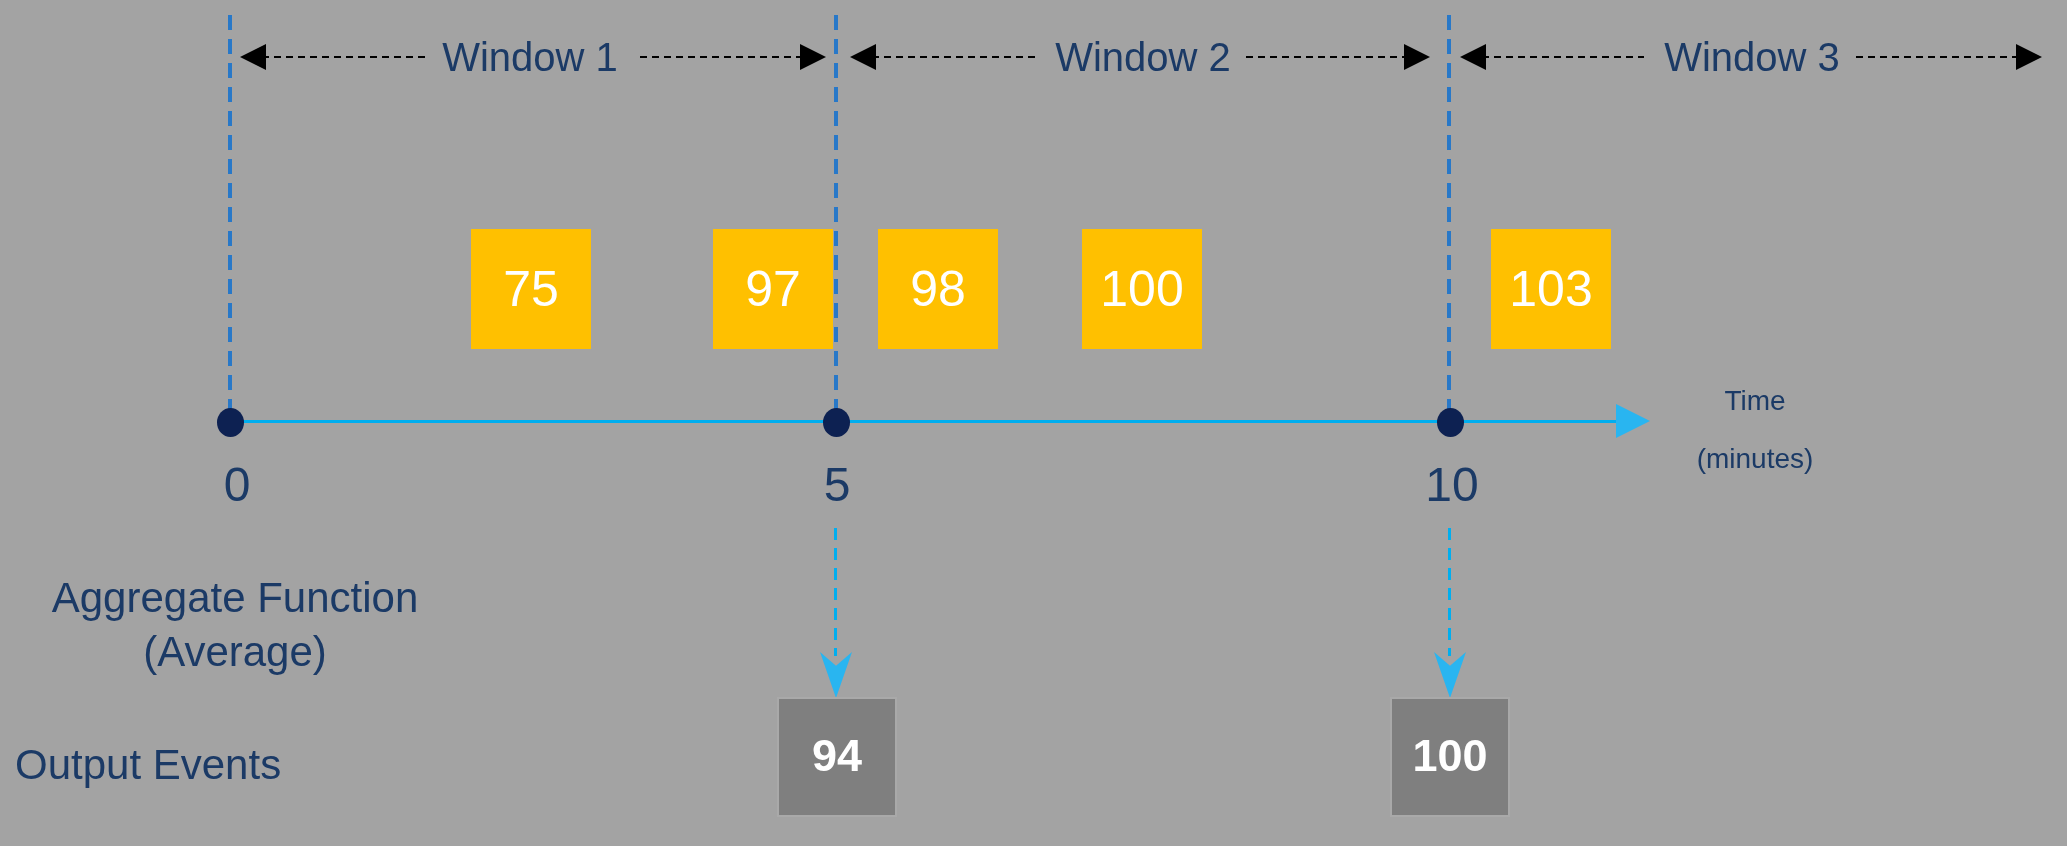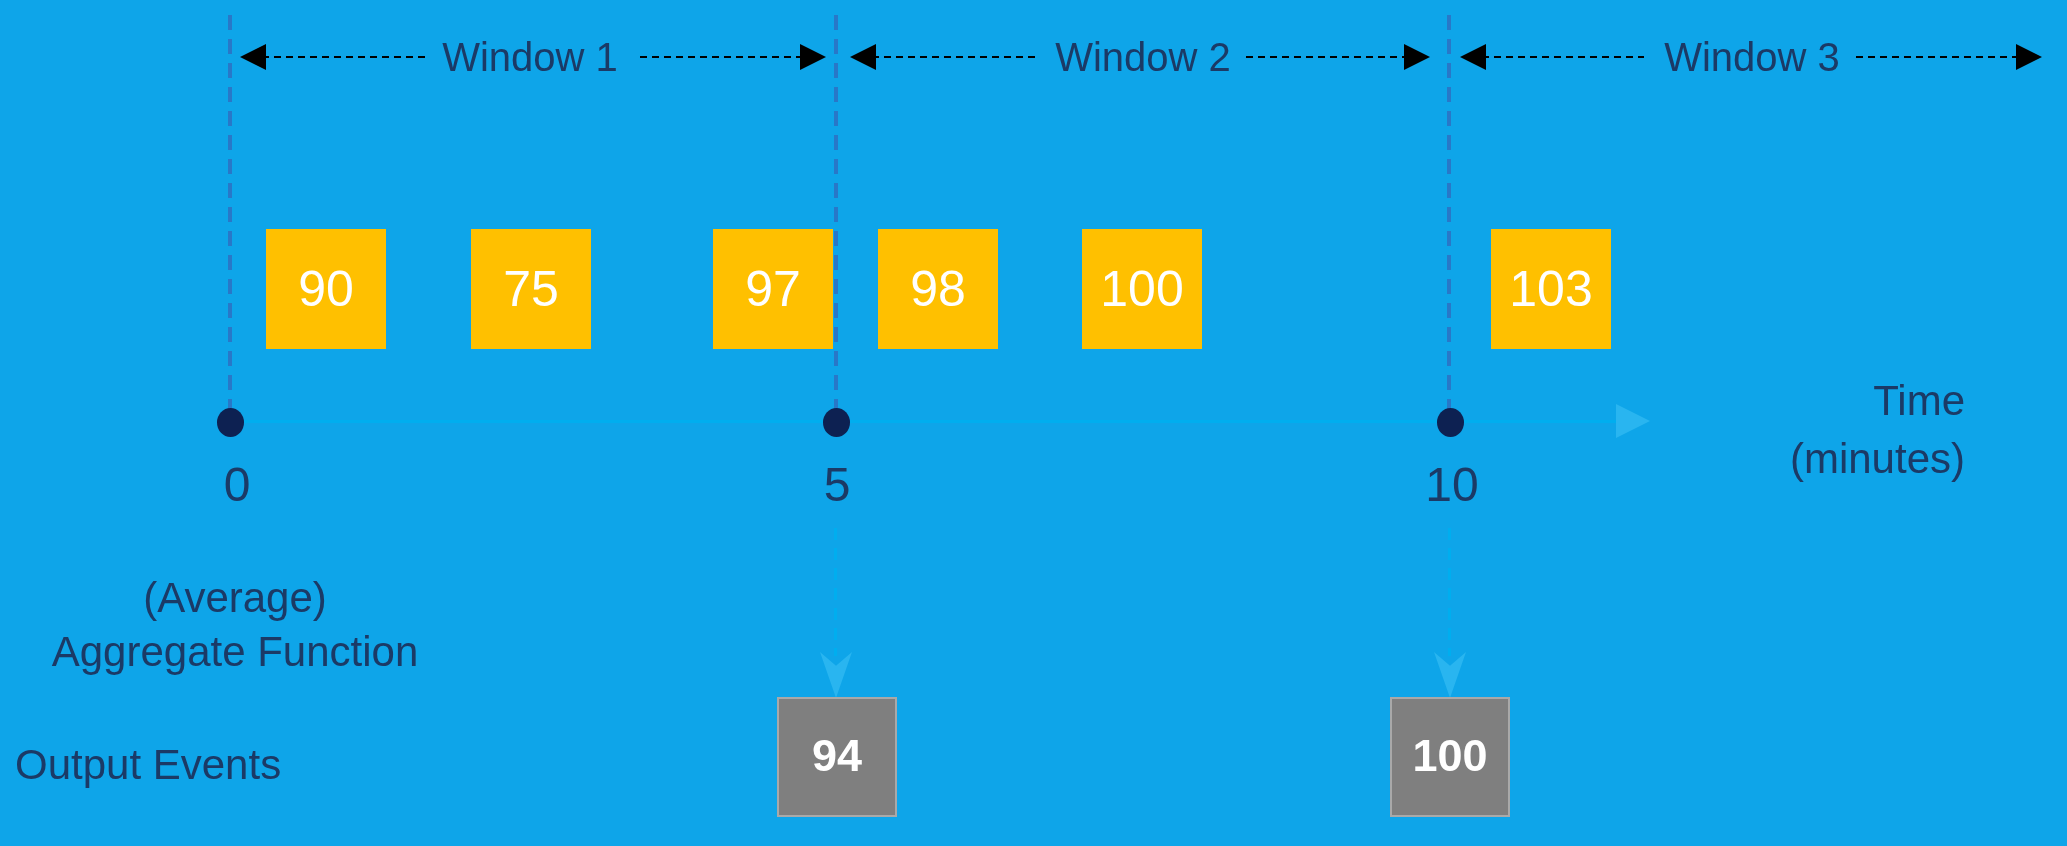--- a/index.html
+++ b/index.html
@@ -1,19 +1,19 @@
 <!DOCTYPE html>
 <html style="--c-event_fill: #FFC000; --c-output_fill: #7F7F7F; --c-output_border: #A9A9A9; --c-timeline: #00AEEF; --c-arrowhead_cyan: #29B5F0; --c-boundary: #2878C8; --c-arrow_black: #000000; --c-text: #1B3A66; --c-dot: #0D2152;"><head>
 <meta charset="utf-8">
 <style>
   html,body{margin:0;padding:0;background:#ffffff;}
   .canvas{
     position:relative;
     width:2067px;height:846px;
-    background:#0ea5e9;
+    background:#a3a3a3;
     overflow:hidden;
     font-family:"Liberation Sans","DejaVu Sans",sans-serif;
     color:var(--c-text,#1B3A66);
   }
   
   .vboundary{
     position:absolute;top:15px;height:394px;width:4px;
     background:repeating-linear-gradient(180deg,var(--c-boundary,#2878C8) 0 15px,transparent 15px 24px);
   }
   .vb1{left:228px}.vb2{left:834px}.vb3{left:1447px}
@@ -59,21 +59,21 @@
   }
   .dot{position:absolute;top:408px;width:27px;height:29px;border-radius:50%;background:var(--c-dot,#0D2152);}
   .d1{left:217px}.d2{left:823px}.d3{left:1437px}
   .tick{
     position:absolute;top:459px;line-height:52px;font-size:48px;font-weight:300;
     transform:translateX(-50%);white-space:nowrap;
   }
   .t1{left:237px}.t2{left:837px}.t3{left:1452px}
   .axis-label{
     position:absolute;left:1545px;top:372px;width:420px;
-    font-size:42px;line-height:58px;font-weight:300;text-align:right;
+    font-size:28px;line-height:58px;font-weight:300;text-align:center;
   }
 
   
   .varrow-dash{
     position:absolute;top:528px;height:128px;width:3px;
     background:repeating-linear-gradient(180deg,var(--c-timeline,#00AEEF) 0 12px,transparent 12px 20px);
   }
   .vd1{left:834px}.vd2{left:1448px}
   .varrow-head{
     position:absolute;top:652px;width:32px;height:46px;
@@ -132,43 +132,42 @@
   <div class="harrow left a3l">
       <div class="head"></div>
       <div class="shaft"></div>
     </div>
   <div class="wlabel wl3">Window 3</div>
   <div class="harrow right a3r">
       <div class="shaft"></div>
       <div class="head"></div>
     </div>
 
-  <div class="event-box e1"><span>90</span></div>
   <div class="event-box e2"><span>75</span></div>
   <div class="event-box e3"><span>97</span></div>
   <div class="event-box e4"><span>98</span></div>
   <div class="event-box e5"><span>100</span></div>
   <div class="event-box e7"><span>103</span></div>
 
   <div class="timeline"></div>
   <div class="timeline-head"></div>
   <div class="dot d1"></div>
   <div class="dot d2"></div>
   <div class="dot d3"></div>
   <div class="tick t1">0</div>
   <div class="tick t2">5</div>
   <div class="tick t3">10</div>
   <div class="axis-label">
     <div>Time</div>
     <div>(minutes)</div>
   </div>
 
   <div class="aggregate-label">
+    <div>Aggregate Function</div>
     <div>(Average)</div>
-    <div>Aggregate Function</div>
   </div>
 
   <div class="varrow-dash vd1"></div>
   <div class="varrow-head vh1"></div>
   <div class="varrow-dash vd2"></div>
   <div class="varrow-head vh2"></div>
 
   <div class="output-label">Output Events</div>
   <div class="output-box o1"><span>94</span></div>
   <div class="output-box o2"><span>100</span></div>

